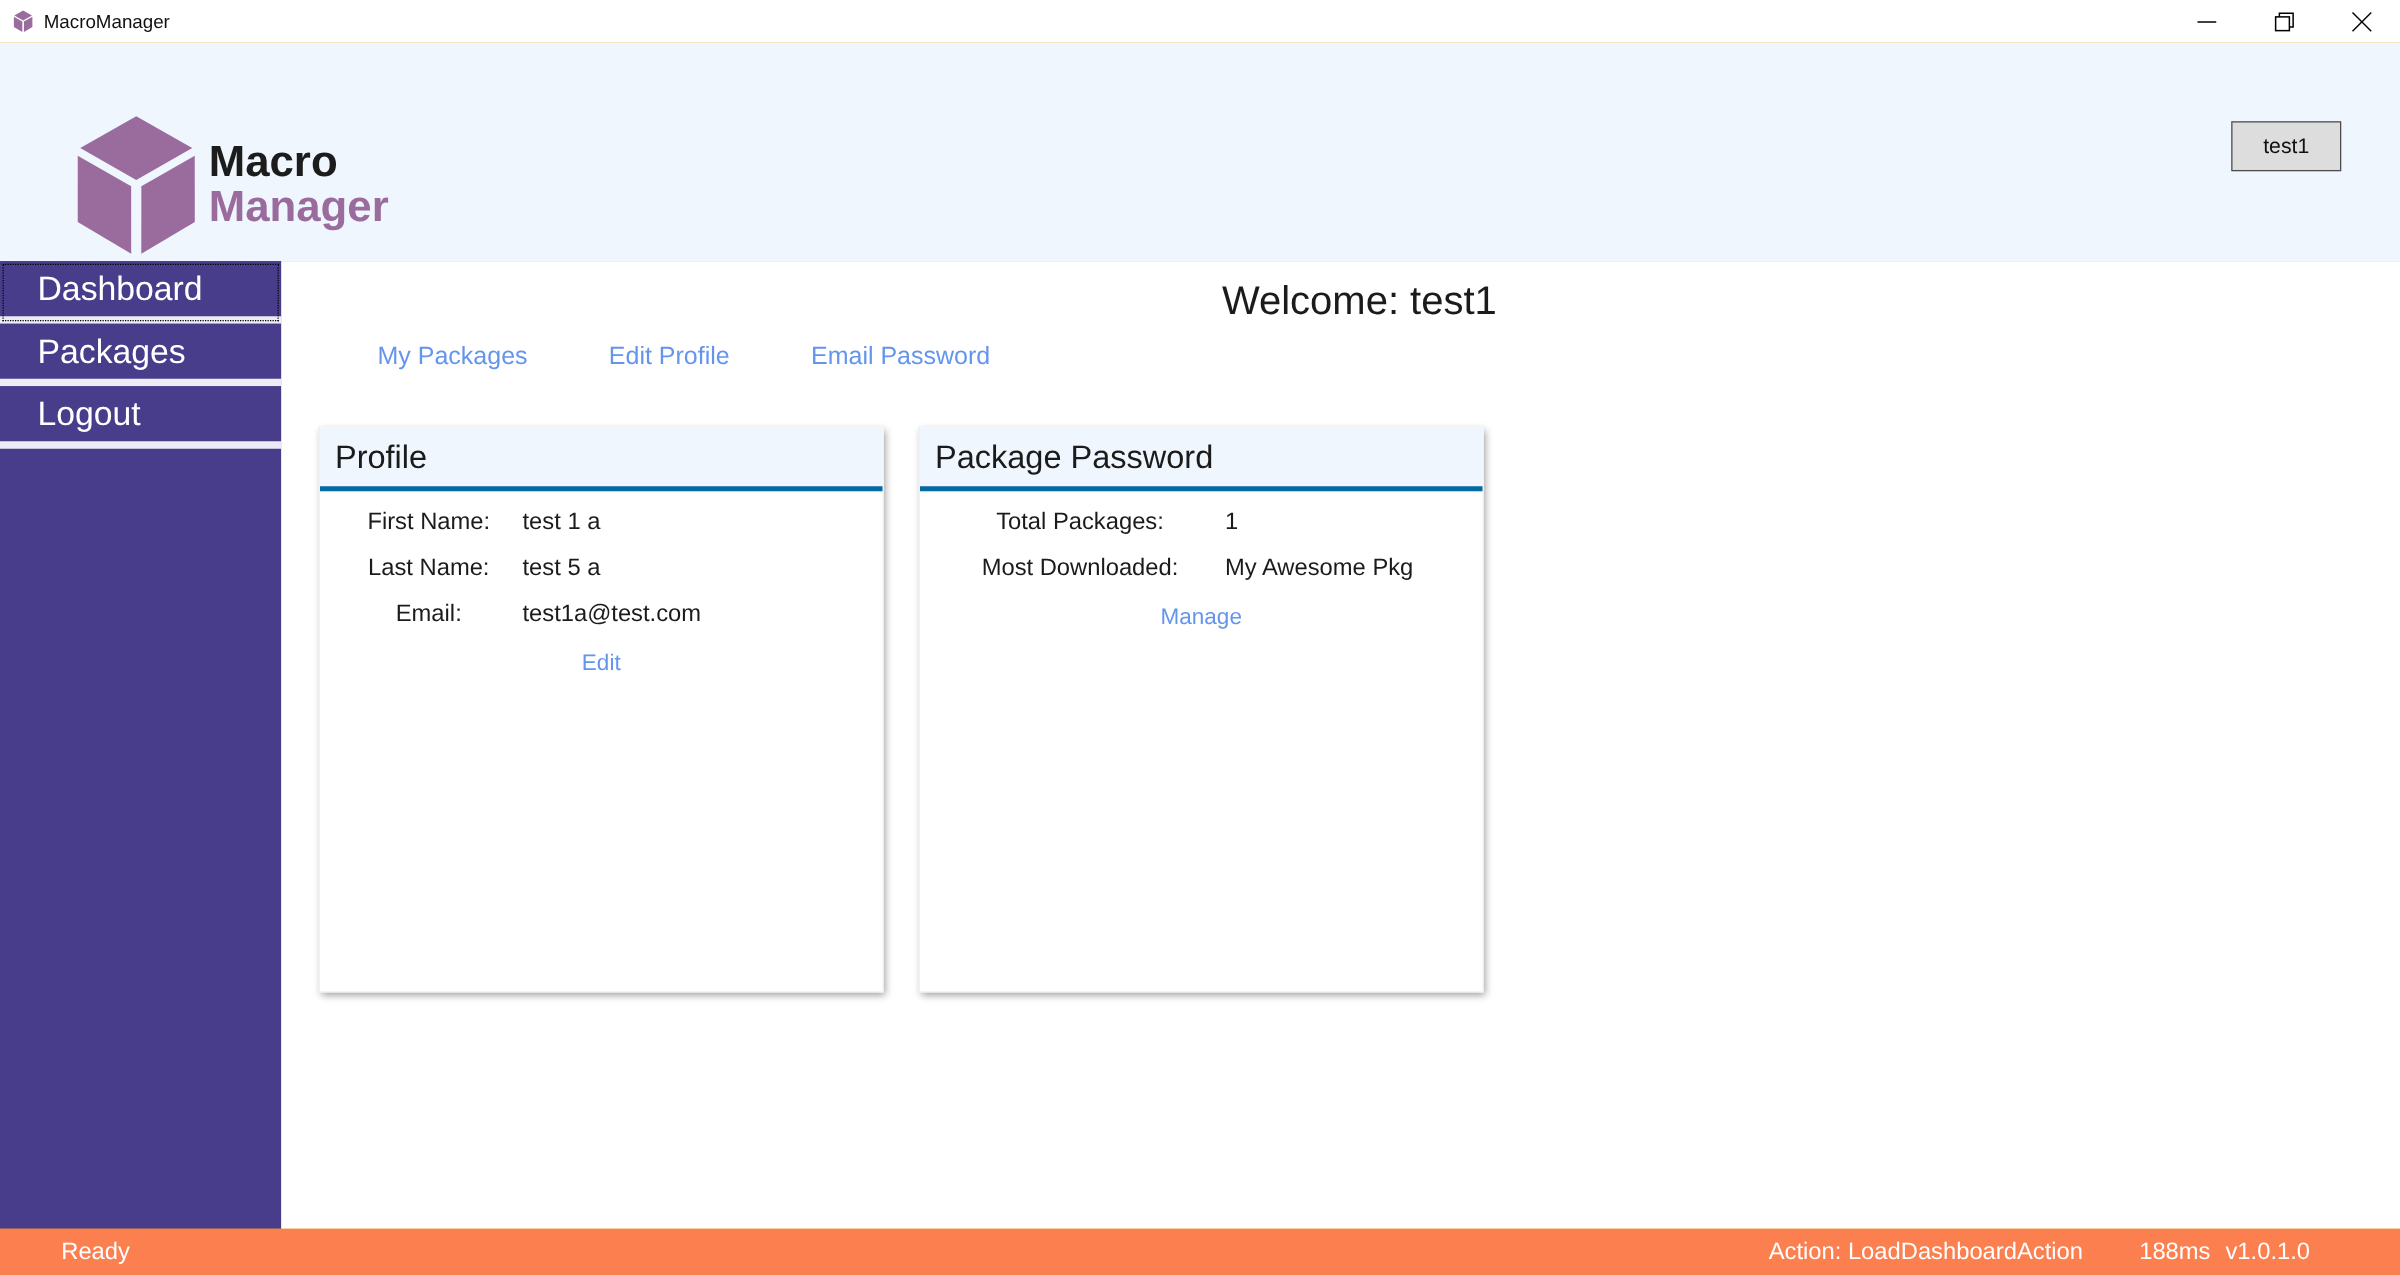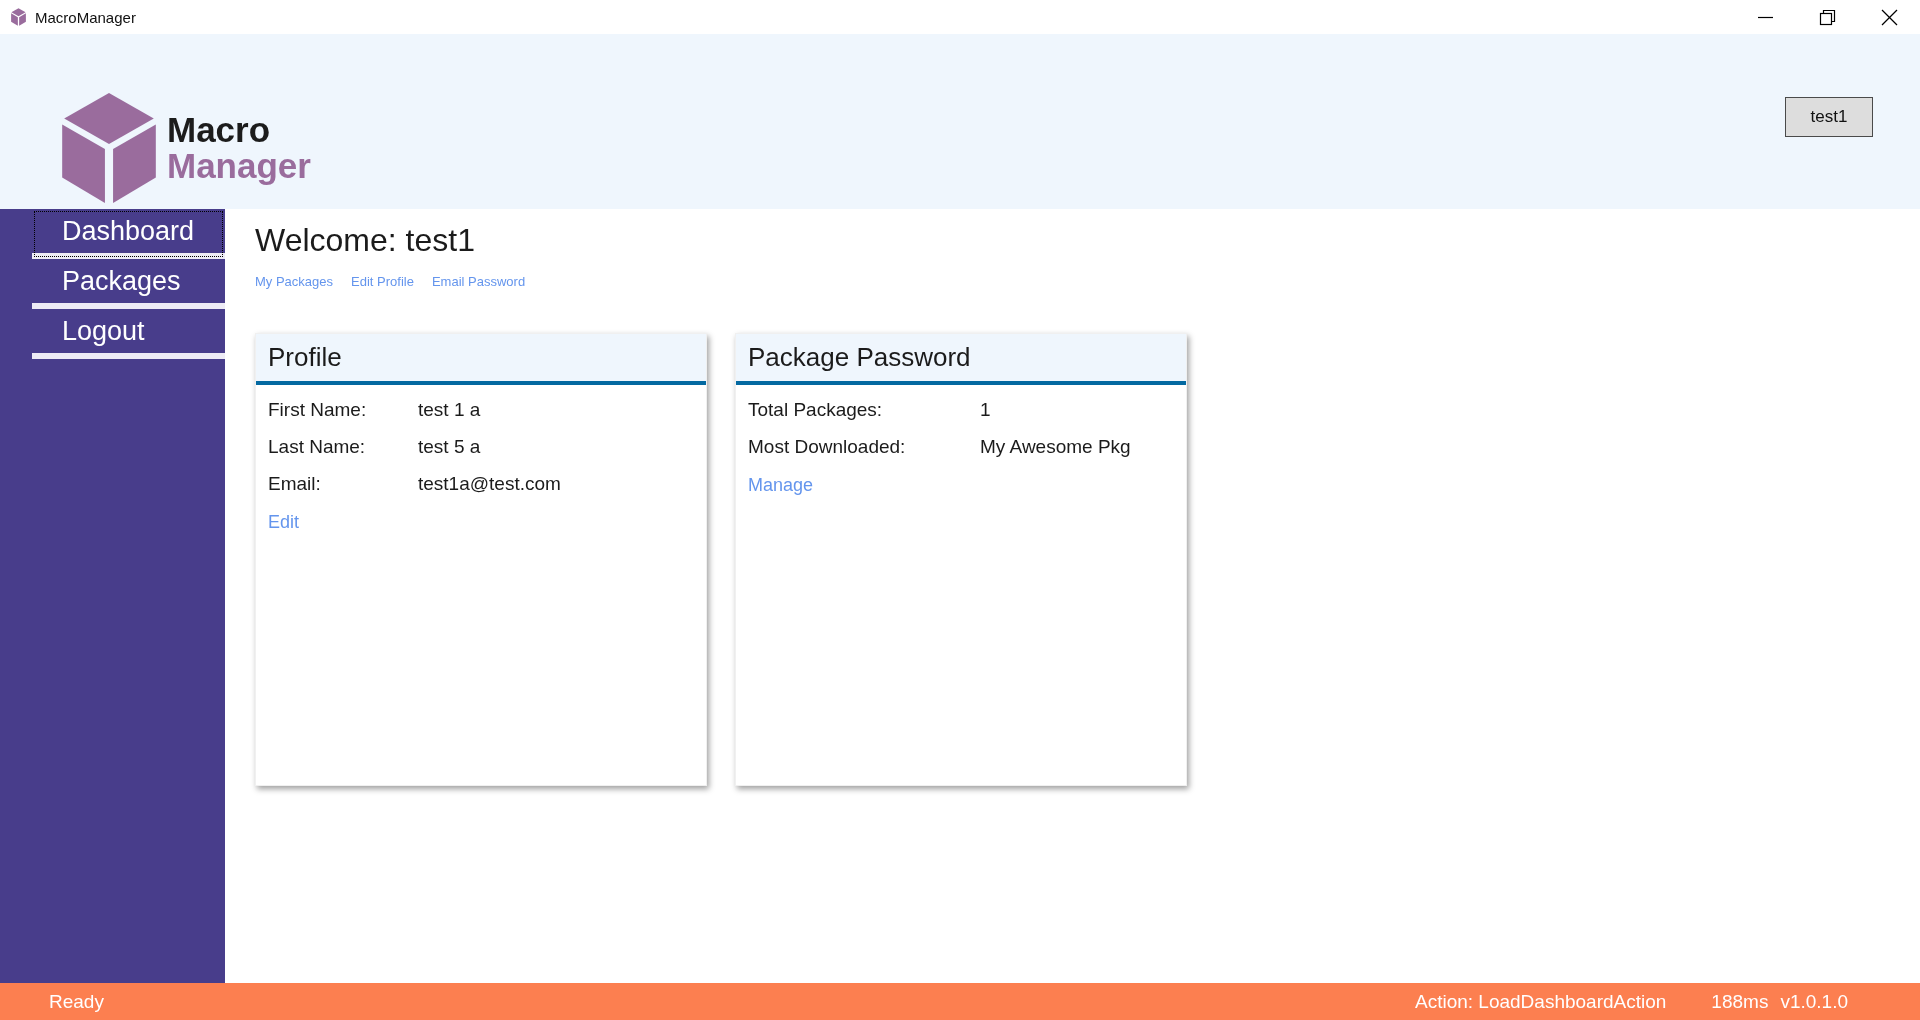--- a/index.html
+++ b/index.html
@@ -23,29 +23,29 @@
   .logo-text { margin-left:4px; font-weight:600; font-size:35px; line-height:1.03; letter-spacing:0px; }
   .logo-line1 { color:#1c1c1c; }
   .logo-line2 { color:#9A6C9D; }
   .user-btn { position:absolute; right:47px; top:63px; width:88px; height:40px;
               background:#dddddd; border:1px solid #4a4a4a; font-size:17px; color:#111;
               font-family:"Liberation Sans", sans-serif; cursor:pointer; }
 
   
   .sidebar { position:absolute; top:209px; left:0; width:225px; bottom:37px; background:#483D8B; }
   .nav-item { height:50px; border-bottom:6px solid #EDEBF5; display:flex; align-items:center;
-              padding-left:30px; color:#ffffff; font-size:27px; cursor:pointer; background:#483D8B;margin-left:32px; }
+              padding-left:30px; color:#ffffff; font-size:27px; cursor:pointer; background:#483D8B; }
   .nav-item.active { outline:1px dotted #000; outline-offset:-3px; }
 
   
   .content { position:absolute; top:209px; left:225px; right:0; bottom:37px; background:#ffffff;
-             padding:13px 0 0 30px; }
+             padding:13px 0 0 30px;text-align:center; }
   .welcome { font-size:32px; color:#1b1b1b; font-weight:400; }
   .quick-links { margin-top:15px; display:flex; gap:18px; }
-  .link { color:#6495ED; font-size:13px; text-decoration:none; cursor:pointer; }
+  .link { color:#6495ED; font-size:20px; text-decoration:none; cursor:pointer;margin-left:47px; }
   .cards { margin-top:44px; display:flex; gap:28px; }
   .card { width:452px; height:453px; background:#ffffff; border:1px solid #f0f0f0;
           box-shadow:2px 3px 6px rgba(0,0,0,0.38); display:flex; flex-direction:column; }
   .card-header { height:51px; background:#EFF6FD; border-bottom:4px solid #0369a1;
                  display:flex; align-items:center; padding-left:12px; font-size:26px; color:#1b1b1b; }
   .card-body { padding:14px 12px; }
   .crow { display:flex; margin-bottom:15px; font-size:19px; color:#1b1b1b; }
   .card--profile .lbl { width:150px; flex:none; }
   .card--metrics .lbl { width:232px; flex:none; }
   .card-link { font-size:18px; color:#6495ED; cursor:pointer; display:inline-block; margin-top:2px; }

